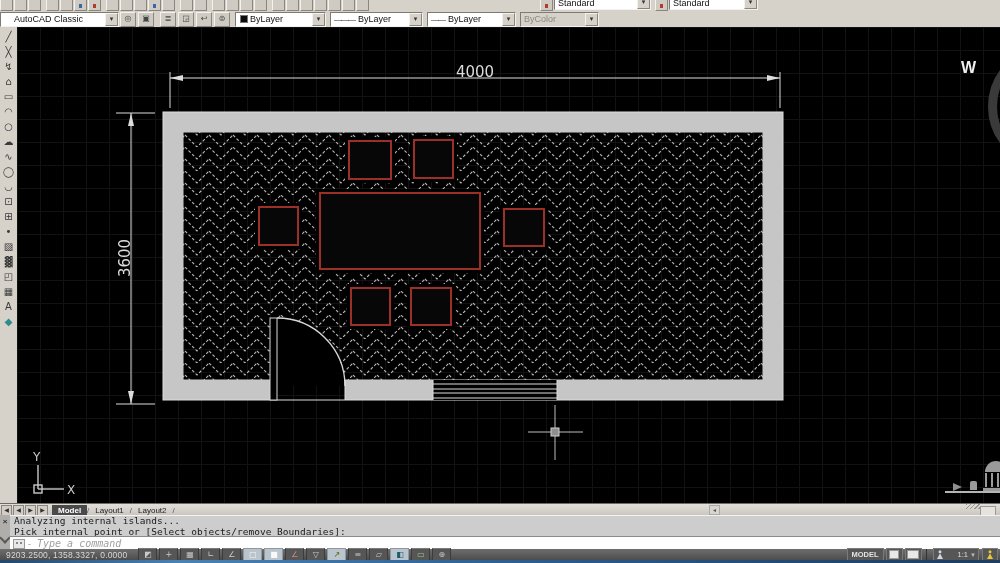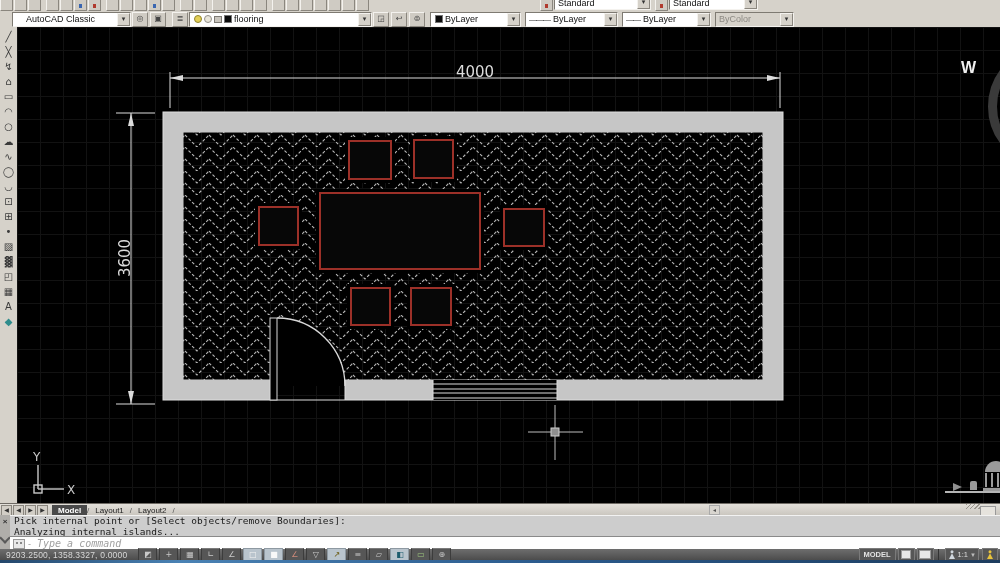--- a/index.html
+++ b/index.html
@@ -156,36 +156,28 @@
     </div>
     <span class="tsep"></span>
     <span class="ticon c1"></span>
     <div class="combo" style="width:84px;margin-bottom:1px;">
       <span>Standard</span>
       <span class="caret">▾</span>
     </div>
   </div>
 
   <div id="row2" class="trow">
-    <div class="combo" style="width:104px;margin-left:12px;padding-left:13px;">
+    <div class="combo" style="width:104px;margin-left:0;padding-left:13px;">
       <span>AutoCAD Classic</span>
       <span class="caret">▾</span>
     </div>
     <span class="mbtn">◎</span>
     <span class="mbtn">▣</span>
     <span class="tsep"></span>
     <span class="mbtn">≣</span>
-    <div class="combo" style="width:178px;">
-      <span class="bulb"></span>
-      <span class="sun"></span>
-      <span class="lock"></span>
-      <span class="swatch"></span>
-      <span>flooring</span>
-      <span class="caret">▾</span>
-    </div>
     <span class="mbtn">◲</span>
     <span class="mbtn">↩</span>
     <span class="mbtn">⊜</span>
     <span class="tsep"></span>
     <div class="combo" style="width:86px;">
       <span class="swatch"></span>
       <span>ByLayer</span>
       <span class="caret">▾</span>
     </div>
     <span class="tsep"></span>
@@ -333,22 +325,22 @@
     <span id="hsb-left">◂</span>
     <span id="grip"></span>
     <span id="hsb-thumb"></span>
   </div>
 
   <div id="cmdstrip">
     <span class="x">×</span>
     <span class="wrench"></span>
   </div>
   <div id="cmdhist">
+    <div>Analyzing internal islands...</div>
     <div>Pick internal point or [Select objects/remove Boundaries]:</div>
-    <div>Analyzing internal islands...</div>
   </div>
   <div id="cmdinput">
     <span class="kbd"></span>
     <span class="dash">-</span>
     <input type="text" placeholder="Type a command" style="">
   </div>
 
   <div id="statusbar">
     <span id="coords">9203.2500, 1358.3327, 0.0000</span>
     <span class="tog" style="color: rgb(201, 201, 201);">◩</span>
@@ -373,21 +365,21 @@
         </span>
       <span class="sicon">
           <span class="pg" style="width:10px;"></span>
         </span>
       <span class="ssep"></span>
       <span id="ascale">
         <svg class="person" viewBox="0 0 8 9">
           <circle cx="4" cy="1.8" r="1.5" fill="#cfd6dc"></circle>
             <path d="M4,3.2 L1,9 L7,9 Z" fill="#cfd6dc"></path>
         </svg>
-        <span style="margin-left:2px;">1:1</span>
+        <span style="margin-left:14px;">1:1</span>
         <span class="caret2">▼</span>
       </span>
       <span id="annic2">
         <svg class="person" viewBox="0 0 8 9">
           <circle cx="4" cy="1.8" r="1.5" fill="#e8c33c"></circle>
             <path d="M4,3.2 L1,9 L7,9 Z" fill="#e8c33c"></path>
         </svg>
       </span>
     </div>
   </div>

